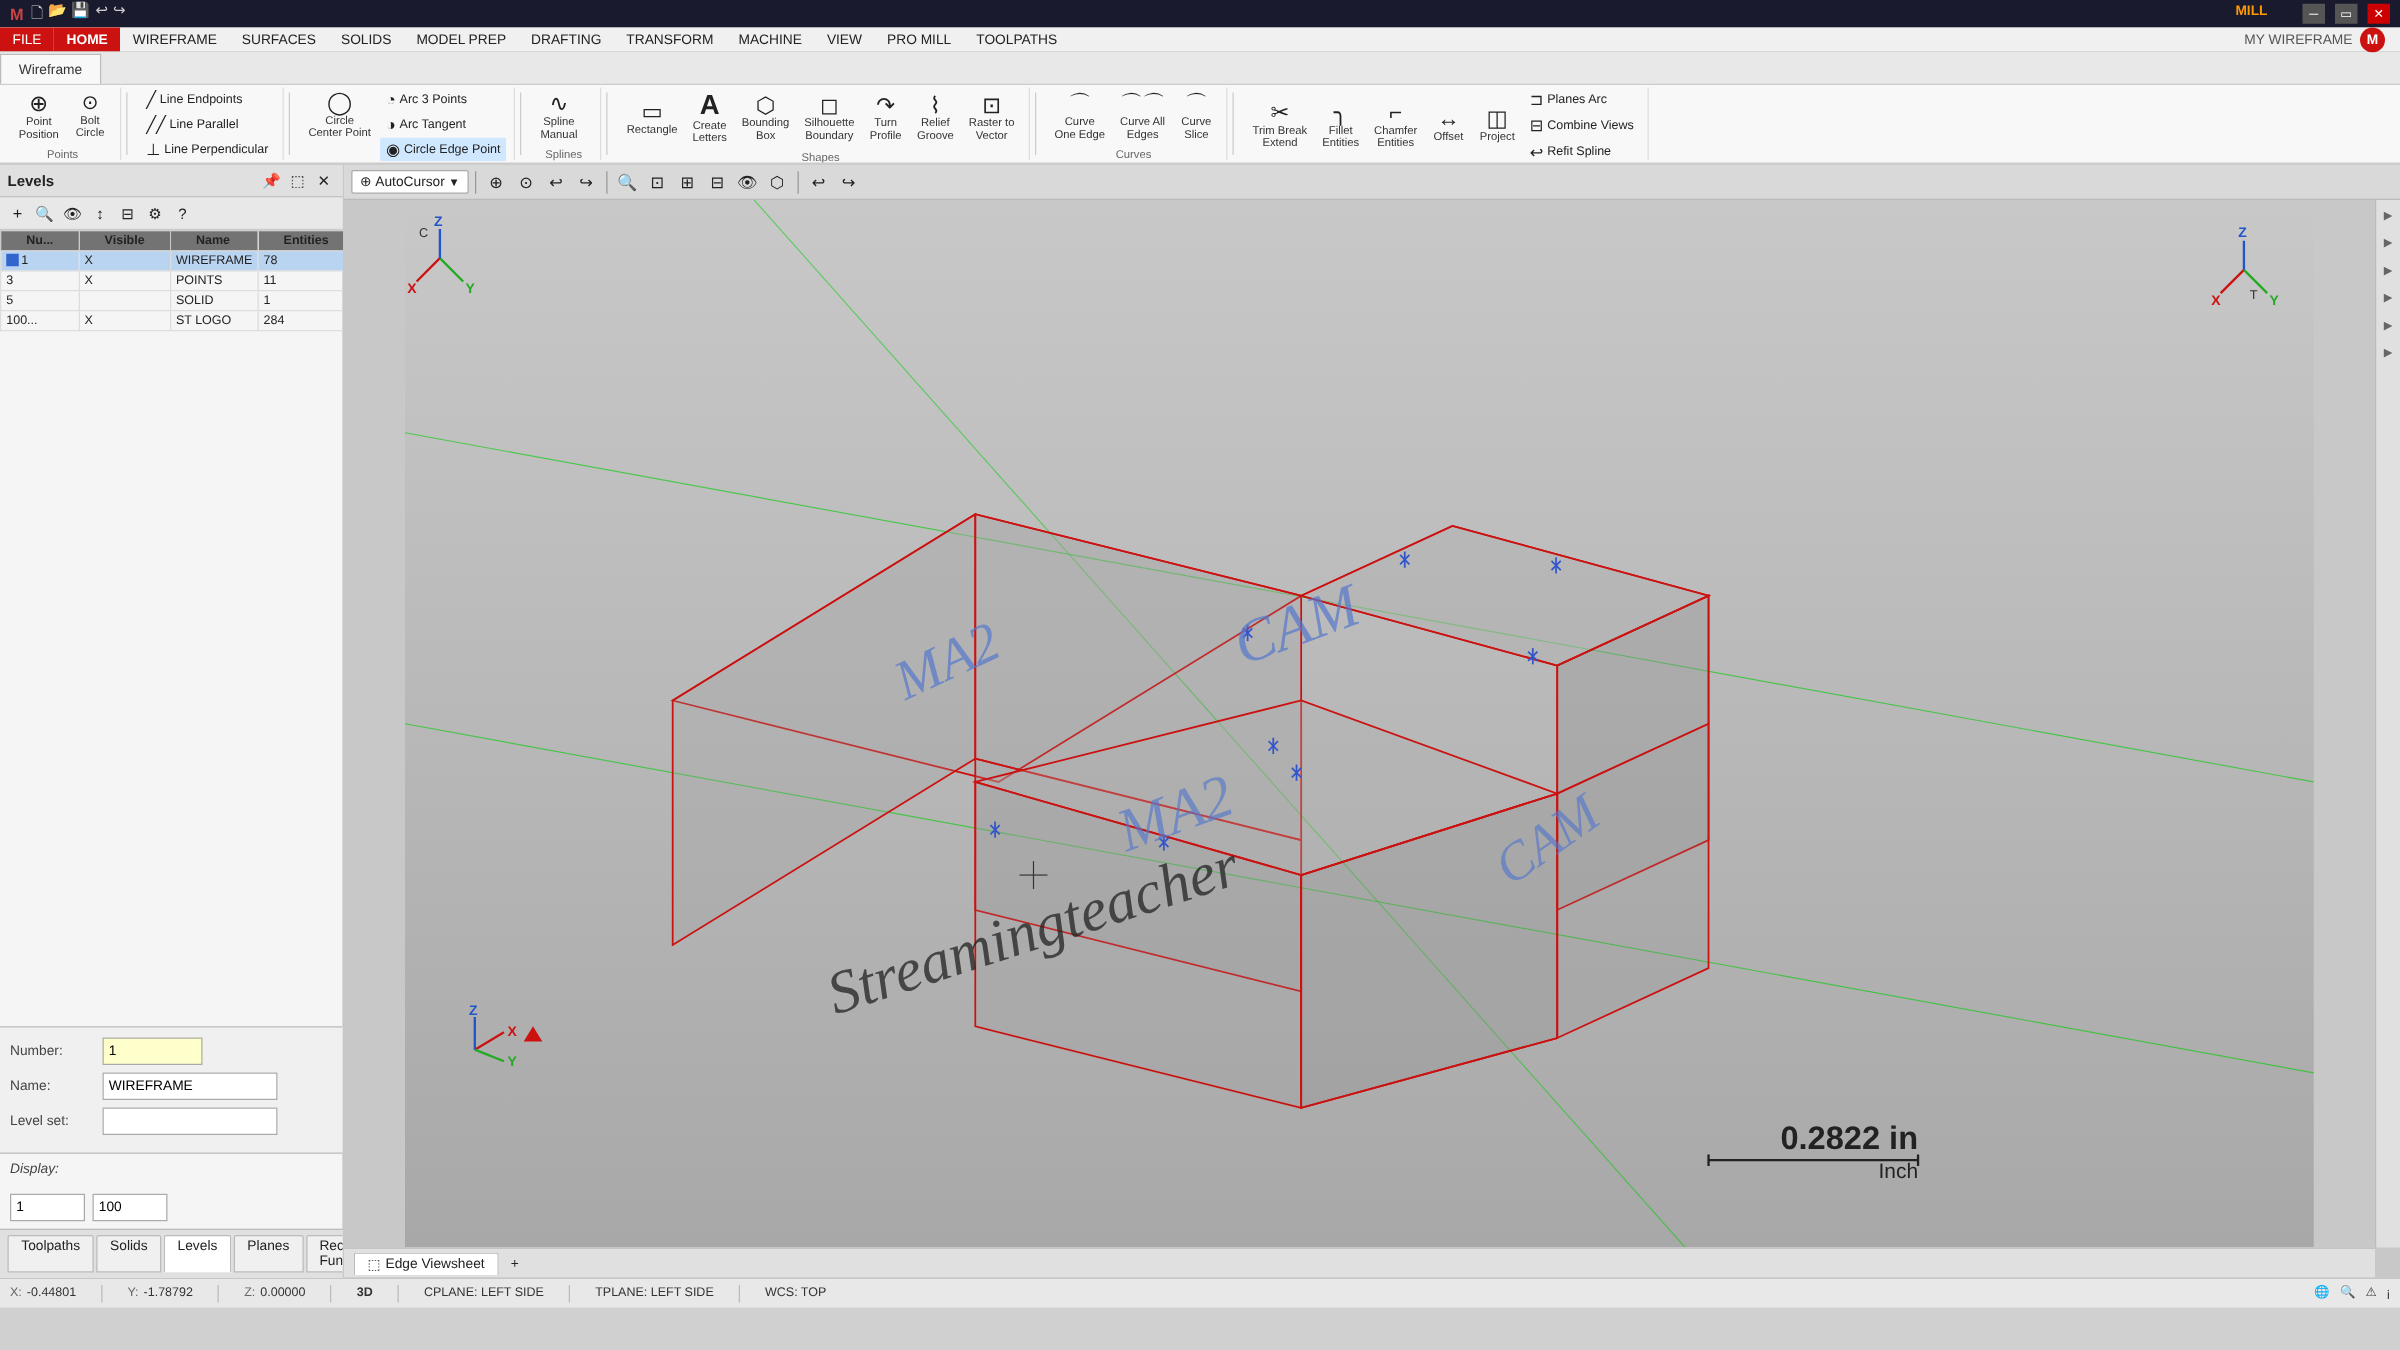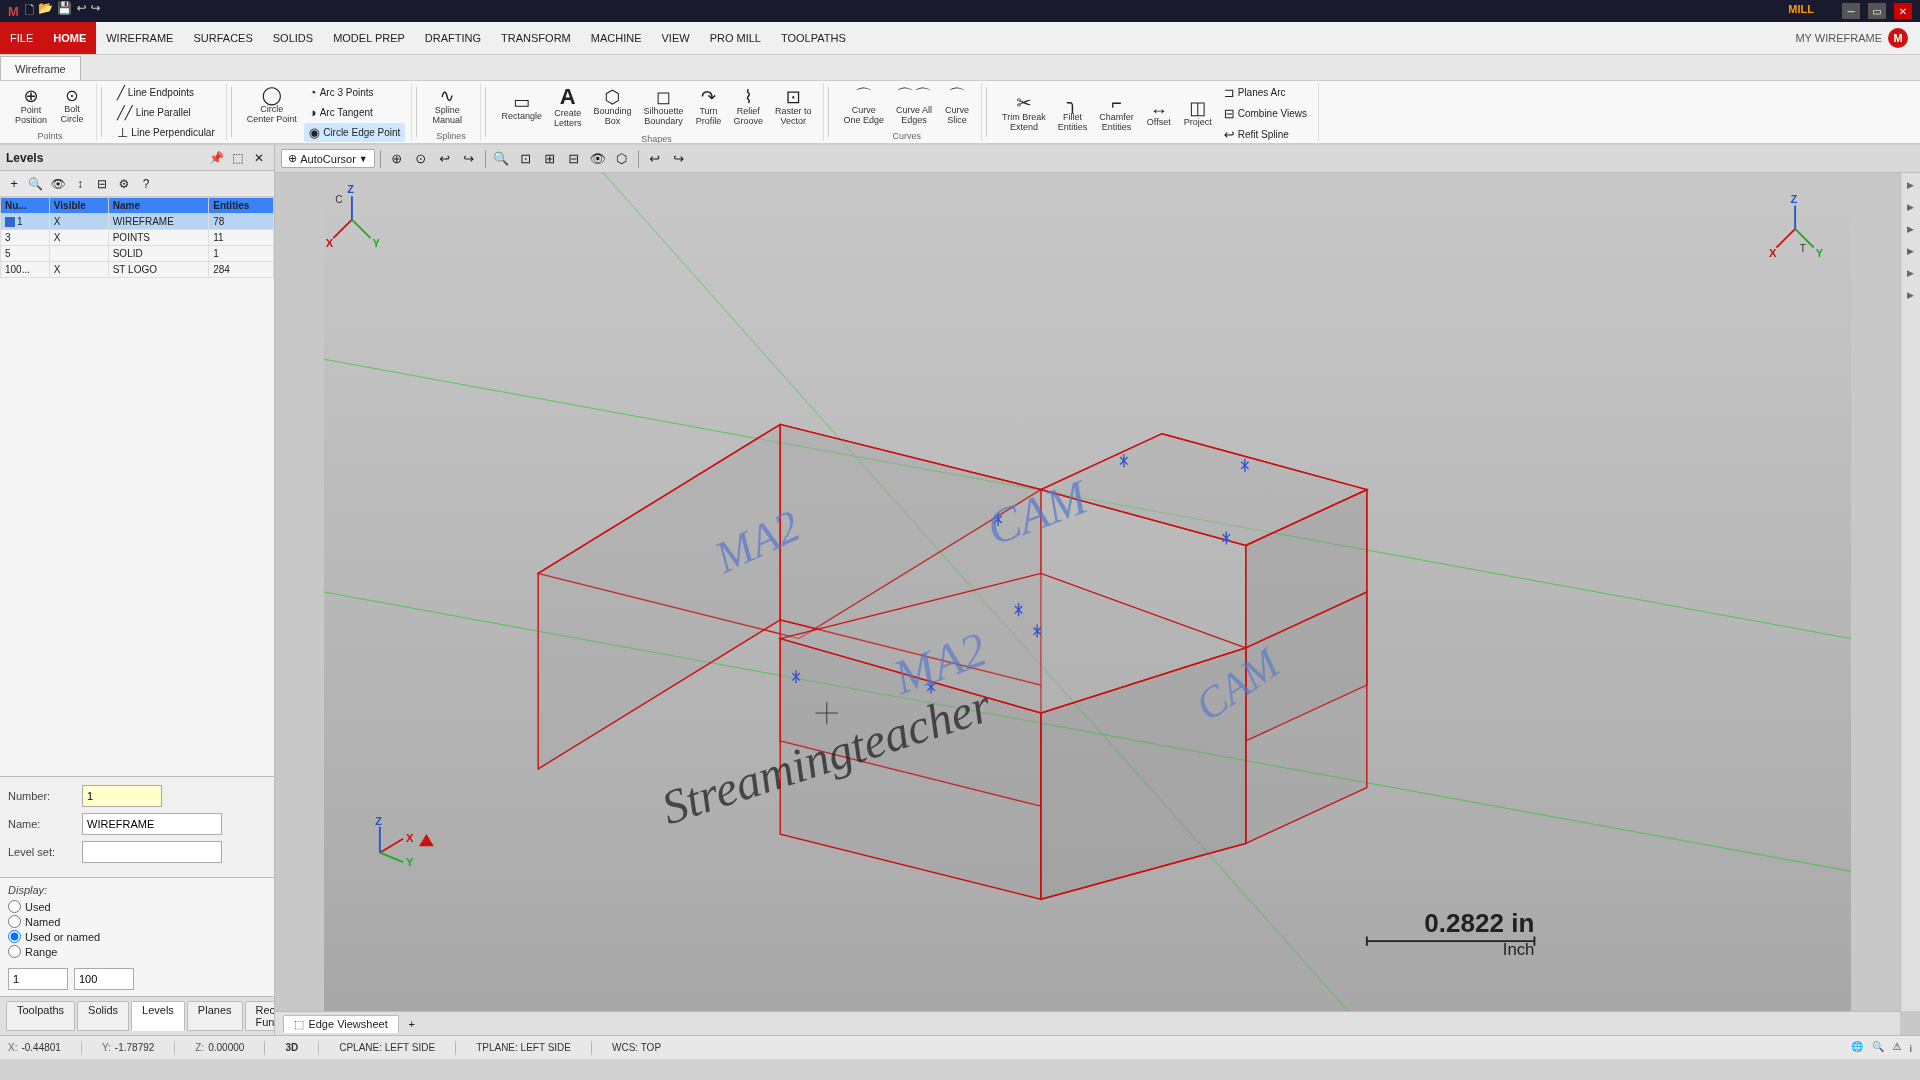--- a/index.html
+++ b/index.html
@@ -7,21 +7,21 @@
 
     
     #title-bar { height: 22px; background: #1a1a2e; display: flex; align-items: center; justify-content: space-between; padding: 0 8px; color: #ccc; font-size: 11px; }
     #title-bar .title-left { display: flex; align-items: center; gap: 6px; }
     #title-bar .title-center { flex: 1; text-align: center; color: #aaa; font-size: 10px; overflow: hidden; white-space: nowrap; }
     #title-bar .title-right { display: flex; gap: 8px; }
     #title-bar .win-btn { width: 18px; height: 16px; background: #555; border: none; color: #fff; font-size: 10px; cursor: pointer; display: flex; align-items: center; justify-content: center; }
     #title-bar .win-btn.close { background: #c00; }
 
     
-    #menu-bar { height: 33px; background: #f0f0f0; display: flex; align-items: center; border-bottom: 1px solid #ccc; }
+    #menu-bar { height: 20px; background: #f0f0f0; display: flex; align-items: flex-start; border-bottom: 1px solid #ccc; }
     .menu-item { padding: 4px 10px; font-size: 11px; cursor: pointer; height: 100%; display: flex; align-items: center; }
     .menu-item.active { background: #cc1111; color: white; }
 
     
     #ribbon { height: 90px; background: #f8f8f8; border-bottom: 2px solid #ccc; display: flex; flex-direction: column; }
     #ribbon-tabs { height: 26px; background: #e8e8e8; display: flex; align-items: flex-end; border-bottom: 1px solid #ccc; }
     .ribbon-tab { padding: 4px 14px; font-size: 11px; cursor: pointer; border: 1px solid transparent; border-bottom: none; background: #e8e8e8; height: 24px; display: flex; align-items: center; }
     #ribbon-content { flex: 1; display: flex; align-items: stretch; padding: 2px 4px; gap: 2px; overflow: hidden; }
     .ribbon-group { display: flex; flex-direction: column; align-items: flex-start; padding: 0 6px; border-right: 1px solid #ddd; min-width: 60px; }
     .ribbon-group-label { font-size: 9px; color: #666; text-align: center; width: 100%; margin-top: 2px; }
@@ -39,21 +39,21 @@
     
     #levels-panel { width: 275px; background: #f5f5f5; border-right: 1px solid #bbb; display: flex; flex-direction: column; flex-shrink: 0; }
     #levels-header { height: 26px; background: #e0e0e0; border-bottom: 1px solid #bbb; display: flex; align-items: center; padding: 0 6px; justify-content: space-between; }
     #levels-title { font-size: 12px; font-weight: bold; }
     #levels-toolbar { display: flex; align-items: center; gap: 3px; }
     #levels-toolbar-btn { width: 18px; height: 18px; display: flex; align-items: center; justify-content: center; cursor: pointer; font-size: 12px; border: 1px solid transparent; border-radius: 2px; }
 
     
     #levels-table-area { flex: 1; overflow-y: auto; }
     #levels-table { width: 100%; border-collapse: collapse; }
-    #levels-table th { background: #3b82f6; border: 1px solid #ccc; padding: 2px 4px; font-size: 10px; text-align: left; position: sticky; top: 0; z-index: 1; margin-top: 40px; }
+    #levels-table th { background: #737373; border: 1px solid #ccc; padding: 2px 20px; font-size: 10px; text-align: left; position: sticky; top: 0; z-index: 1; margin-top: 40px; }
     #levels-table td { border: 1px solid #ddd; padding: 2px 4px; font-size: 10px; }
     .level-row-active { background: #b8d4f0; }
 
     
     #level-props { padding: 8px; border-top: 1px solid #bbb; background: #f0f0f0; }
     .prop-row { display: flex; align-items: center; margin-bottom: 6px; gap: 4px; }
     .prop-label { width: 70px; font-size: 11px; color: #444; flex-shrink: 0; }
     .prop-input { height: 22px; border: 1px solid #aaa; padding: 0 4px; font-size: 11px; background: white; }
     .prop-input-yellow { background: #ffffcc; }
     .radio-group { display: flex; flex-direction: column; gap: 2px; }
@@ -383,38 +383,20 @@
         <input class="prop-input" value="WIREFRAME" style="width: 140px;">
       </div>
       <div class="prop-row">
         <span class="prop-label">Level set:</span>
         <input class="prop-input" value="" style="width: 140px;">
       </div>
     </div>
 
     <div id="display-section">
       <div class="display-label">Display:</div>
-      <div class="radio-group">
-        <div class="radio-row">
-          <input type="radio" name="display" style="">
-          <span>Used</span>
-        </div>
-        <div class="radio-row">
-          <input type="radio" name="display" style="">
-          <span>Named</span>
-        </div>
-        <div class="radio-row">
-          <input type="radio" name="display" checked="" style="">
-          <span>Used or named</span>
-        </div>
-        <div class="radio-row">
-          <input type="radio" name="display" style="">
-          <span>Range</span>
-        </div>
-      </div>
     </div>
 
     <div id="range-inputs">
       <input class="range-input" value="1" style="">
       <input class="range-input" value="100" style="">
     </div>
 
     <div id="bottom-tabs" style="border-top:1px solid #bbb;padding:4px 6px;gap:2px;flex-wrap:nowrap;overflow:hidden;">
       <div class="btm-tab">Toolpaths</div>
       <div class="btm-tab">Solids</div>

